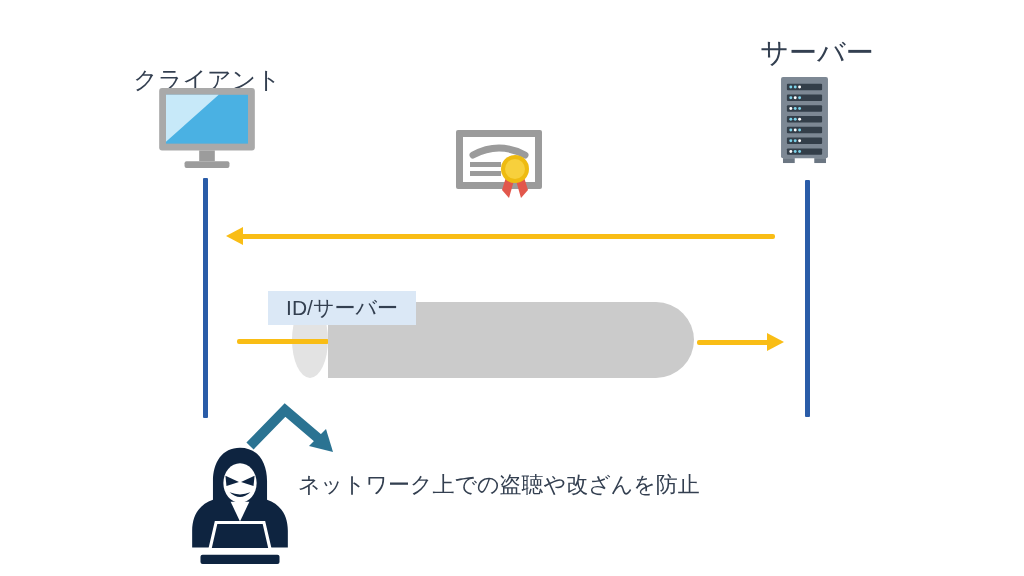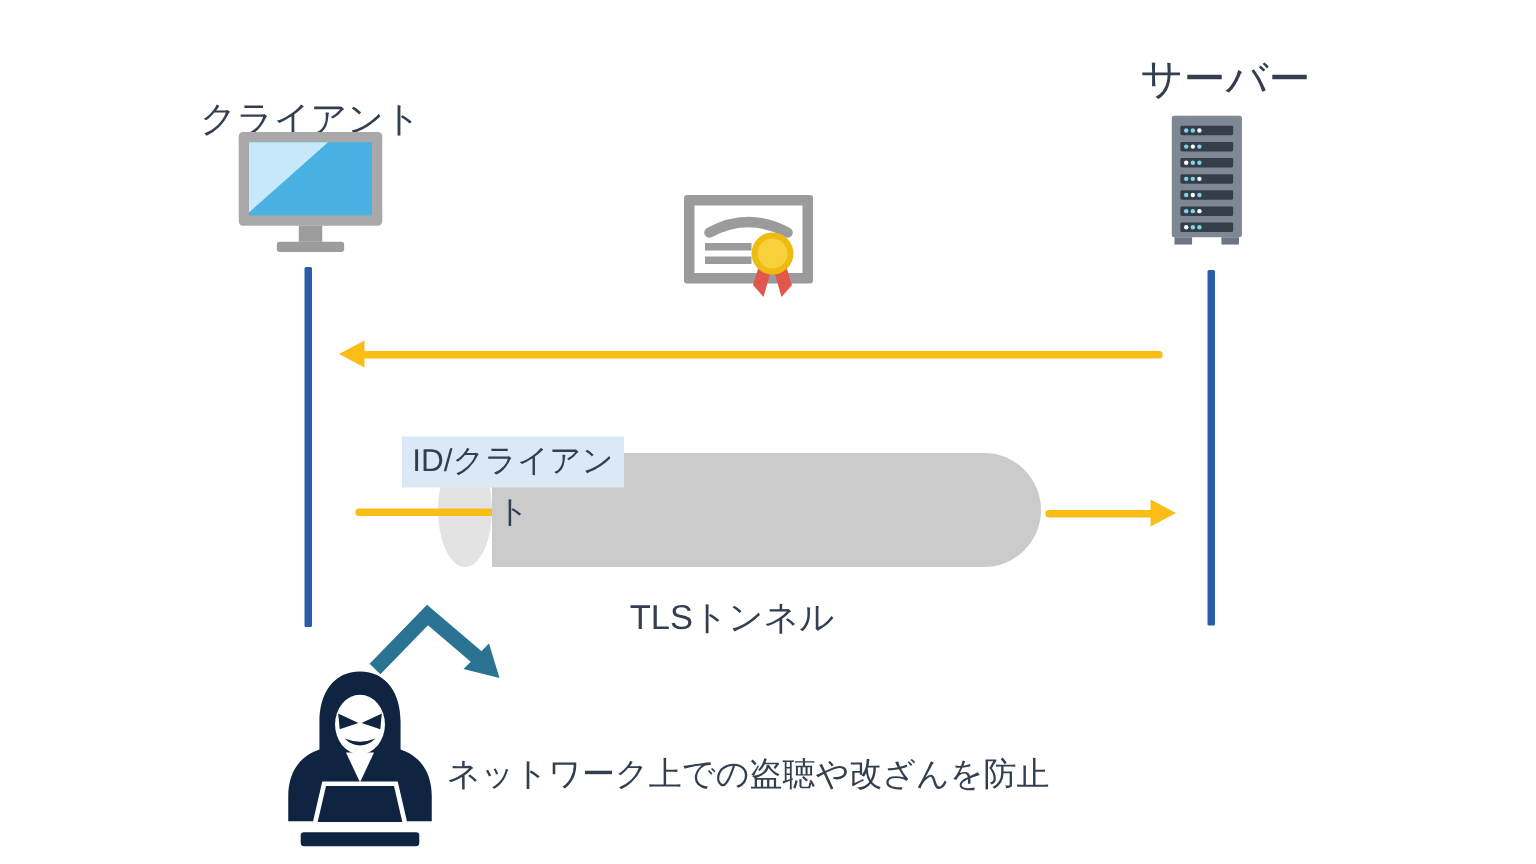--- a/index.html
+++ b/index.html
@@ -43,21 +43,21 @@
     background:var(--tunnel-opening,#e3e3e3);z-index:1;}
   .tunnel-body{left:328px;top:302px;width:366px;height:76px;
     background:var(--tunnel-gray,#cbcbcb);border-radius:0 40px 40px 0;z-index:3;}
   .cred-label{left:268px;top:291px;width:148px;height:34px;z-index:4;
     background:var(--label-bg,#dbe8f6);font-size:21px;line-height:34px;text-align:center;}
   .tunnel-label{left:388px;top:396px;width:200px;font-size:23px;}
 
   
   .deflect-arrow{left:244px;top:400px;width:94px;height:58px;}
   .hacker-icon{left:188px;top:447px;width:104px;height:124px;}
-  .caption{left:298px;top:470px;font-size:22px;white-space:nowrap;margin-top:31px;}
+  .caption{left:298px;top:470px;font-size:22px;white-space:nowrap;}
 
   
   .monitor-icon{left:158px;top:87px;width:98px;height:82px;}
   .server-icon{left:781px;top:77px;width:47px;height:88px;}
 </style>
 </head>
 <body>
 
 <div id="canvas">
 
@@ -129,22 +129,21 @@
   </svg>
 
   <div class="abs yline cert-arrow-line"></div>
   <div class="abs cert-arrow-head"></div>
 
   <div class="abs tunnel-opening"></div>
   <div class="abs yline cred-line-left"></div>
   <div class="abs tunnel-body"></div>
   <div class="abs yline cred-line-right"></div>
   <div class="abs cred-arrow-head"></div>
-  <div class="abs label cred-label">ID/クライアント</div>
-  <div class="abs label center tunnel-label">TLSトンネル</div>
+  <div class="abs label cred-label">ID/サーバー</div>
 
   <svg class="abs deflect-arrow" viewBox="0 0 94 58">
     <path d="M6,46 L41,10 L75,39" stroke="#2b7392" stroke-width="10" fill="none"></path>
     <polygon points="89,52 65,46 82,29" fill="#2b7392"></polygon>
   </svg>
 
   <svg class="abs hacker-icon" viewBox="0 0 100 118">
     <path d="M50,0 C33,0 24,14 24,32 L24,50 C12,54 4,64 4,80 L4,96 L96,96 L96,80 C96,64 88,54 76,50 L76,32 C76,14 67,0 50,0 Z" fill="#0e2440"></path>
     <ellipse cx="50" cy="34" rx="16" ry="19" fill="#ffffff"></ellipse>
     <polygon points="36,27 49,33 37,37" fill="#0e2440"></polygon>

